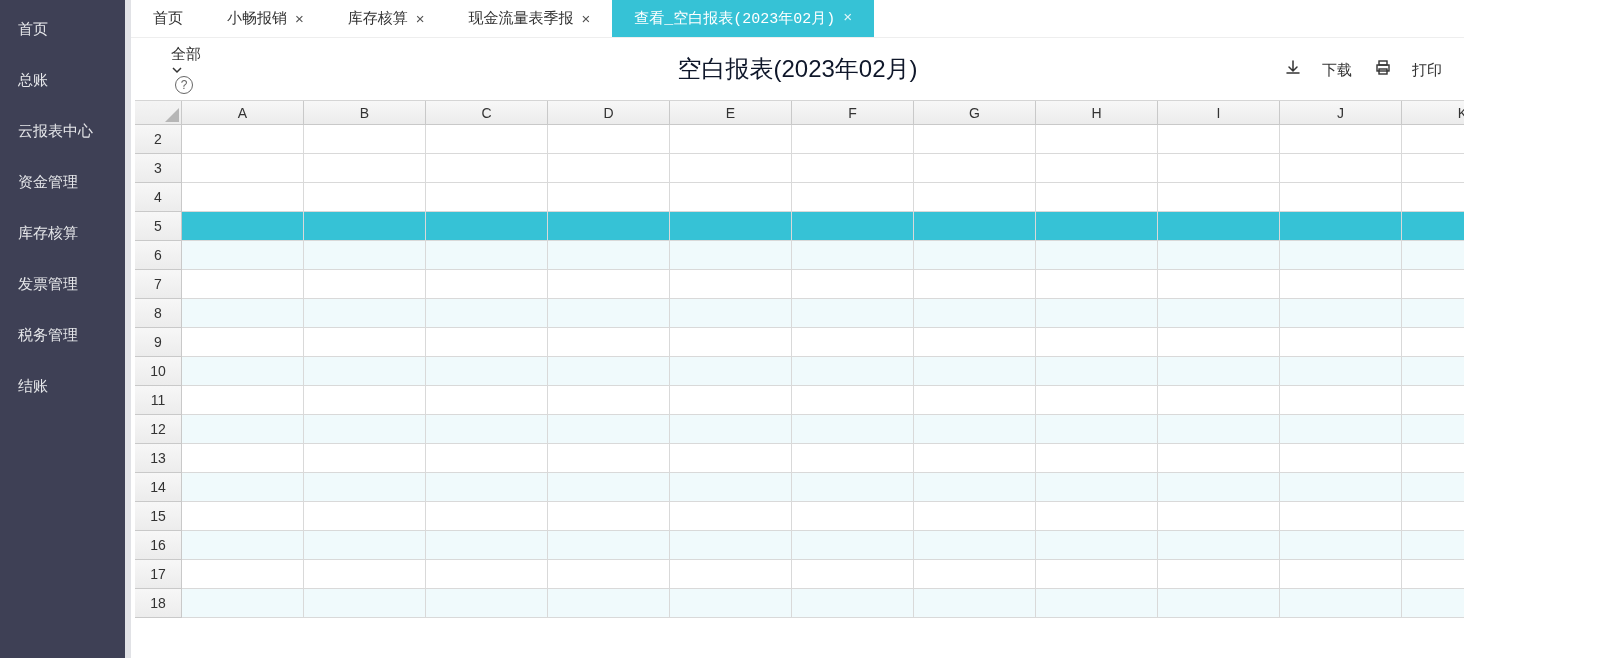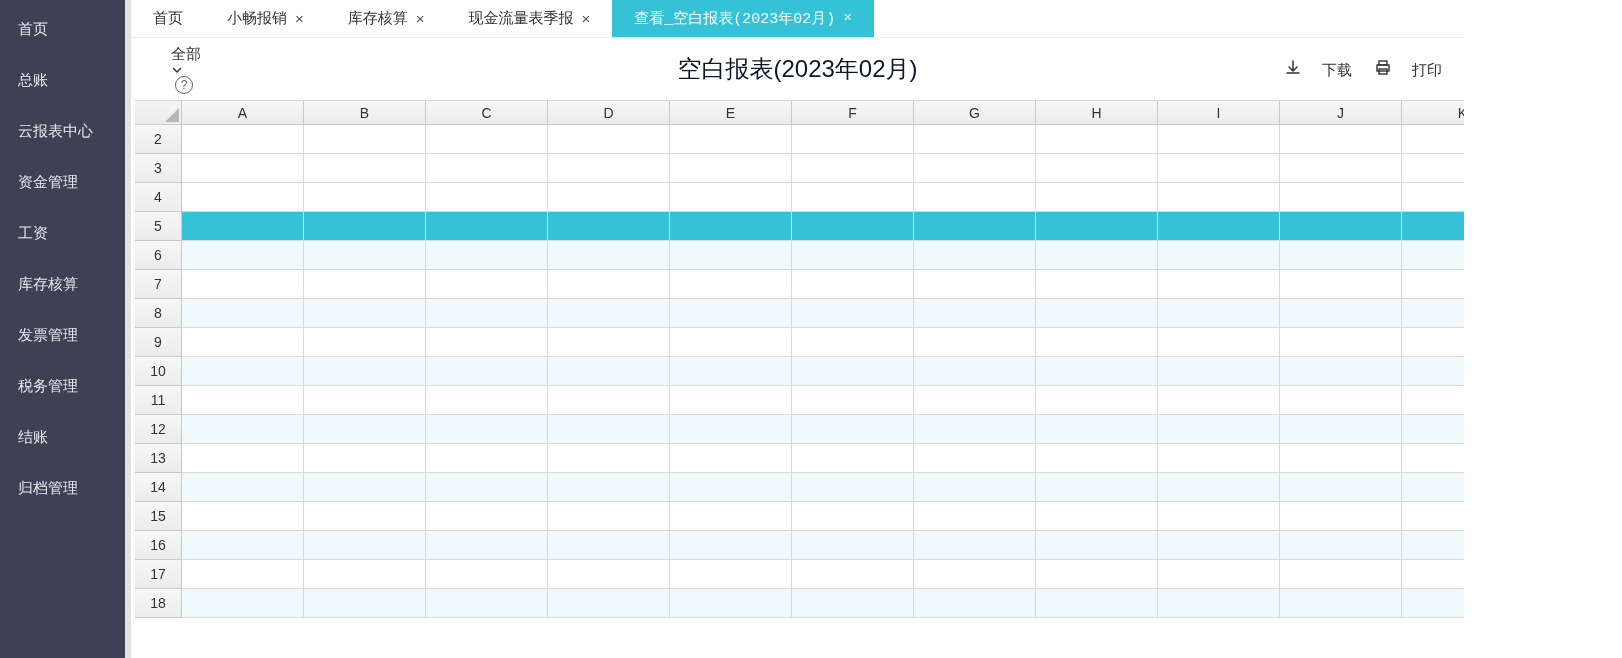--- a/index.html
+++ b/index.html
@@ -193,26 +193,24 @@
 </head>
 <body>
 
 <div class="app">
 
   <nav class="sidebar" id="sidebar">
       <div class="sidebar-item">首页</div>
       <div class="sidebar-item">总账</div>
       <div class="sidebar-item">云报表中心</div>
       <div class="sidebar-item">资金管理</div>
-      <div class="sidebar-item">工资</div>
       <div class="sidebar-item">库存核算</div>
       <div class="sidebar-item">发票管理</div>
       <div class="sidebar-item">税务管理</div>
       <div class="sidebar-item">结账</div>
-      <div class="sidebar-item">归档管理</div>
     </nav>
 
   <div class="main">
 
     <div class="tabs" id="tabs">
         <div class="tab">
           <span>首页</span>
         </div>
         <div class="tab">
           <span>小畅报销</span>

